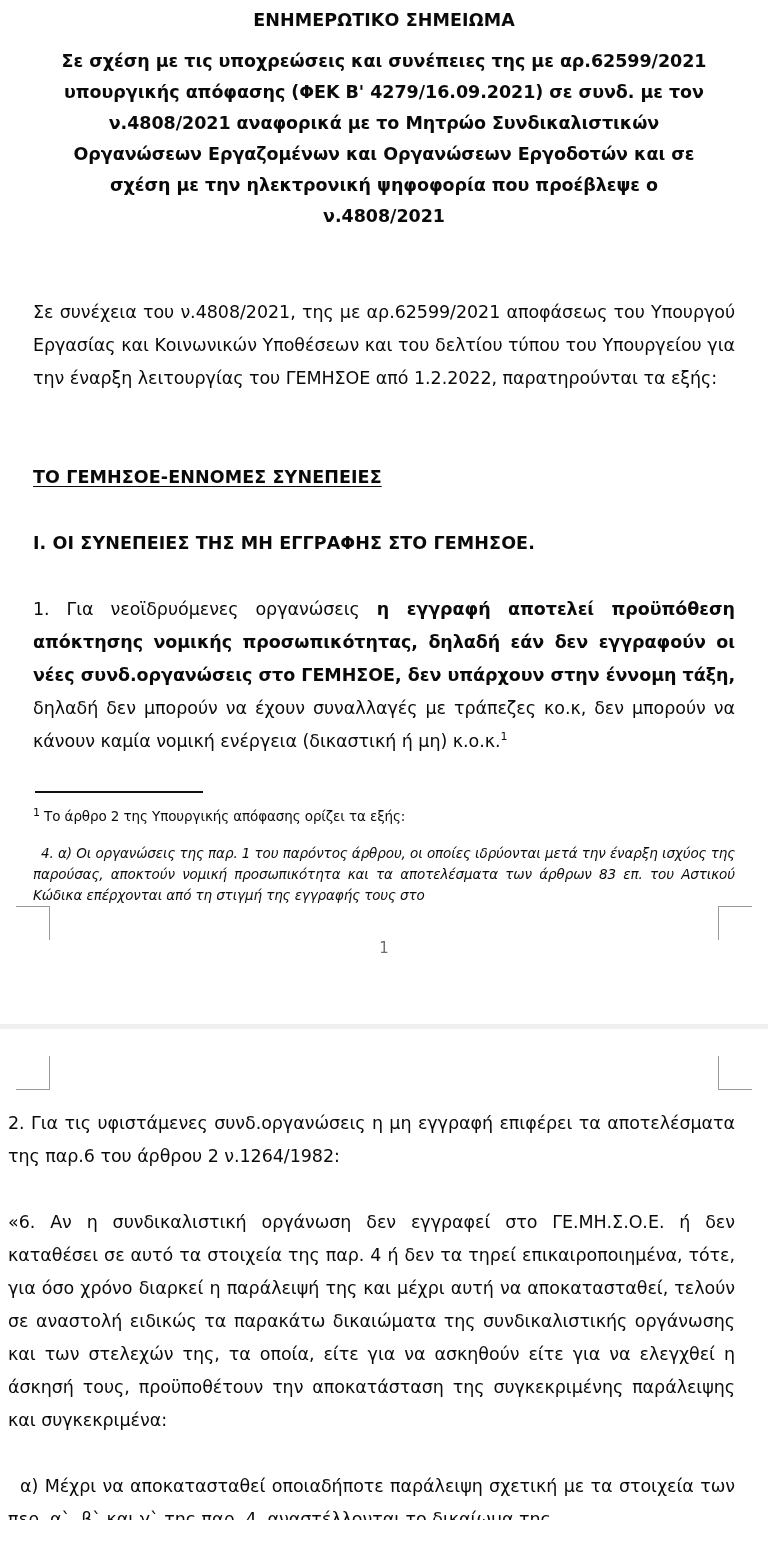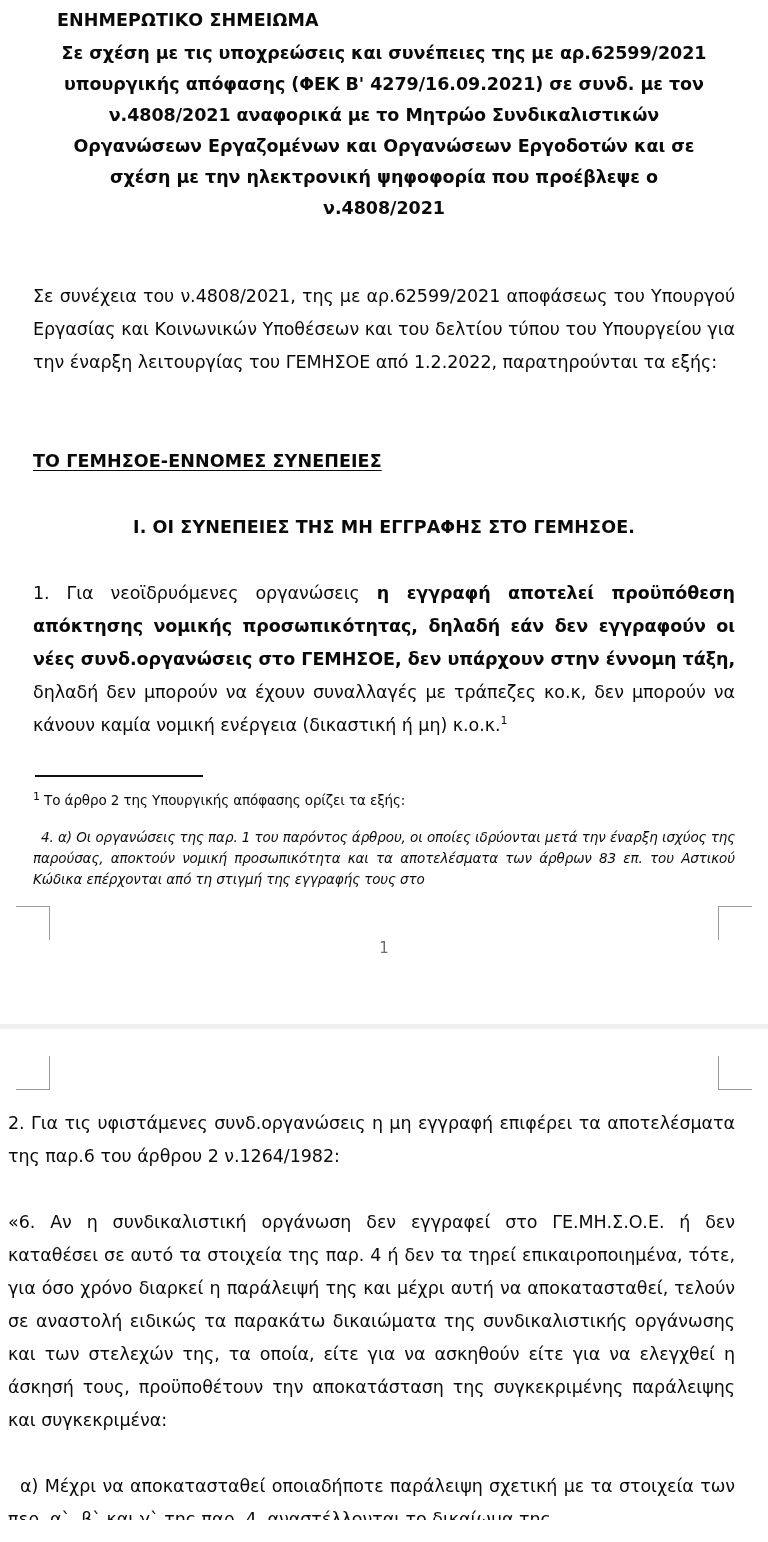--- a/index.html
+++ b/index.html
@@ -70,35 +70,35 @@
   .crop-tl  { left: 16px;  top: 6px; }
   .crop-tl  i.h { left: 0;  bottom: 0; width: 34px; height: 1px; }
   .crop-tl  i.v { right: 0; top: 0;    width: 1px;  height: 34px; }
   
   .crop-tr  { right: 16px; top: 6px; }
   .crop-tr  i.h { right: 0; bottom: 0; width: 34px; height: 1px; }
   .crop-tr  i.v { left: 0;  top: 0;    width: 1px;  height: 34px; }
 
   
   .title {
-    text-align: left;
+    text-align: center;
     font-weight: 700;
     font-size: 17.5px;
     line-height: 1.0;
     letter-spacing: .1px;
     margin: 0 0 7px 0;
     padding: 0 24px;
   }
   .subtitle {
     text-align: center;
     font-weight: 700;
     font-size: 17.5px;
     line-height: 31px;
     letter-spacing: -.05px;
-    margin: 8px;
+    margin: 16px;
     padding: 0 6px;
   }
 
   .body-par {
     text-align: justify;
     font-size: 17.5px;
     line-height: 33px;
     margin: 0;
     letter-spacing: -.05px;
   }
@@ -112,21 +112,20 @@
     letter-spacing: .1px;
   }
   .center-heading span { text-decoration: underline; text-underline-offset: 3px; }
 
   .sub-heading {
     font-weight: 700;
     font-size: 17.5px;
     line-height: 33px;
     margin: 0;
     letter-spacing: .1px;
-    text-align: center;
   }
 
   .spacer-sm { height: 33px; }
   .spacer-md { height: 48px; }
   .spacer-lg { height: 66px; }
 
   b.strong { font-weight: 700; }
   sup.fn { font-size: 11px; vertical-align: super; line-height: 0; }
 
   

